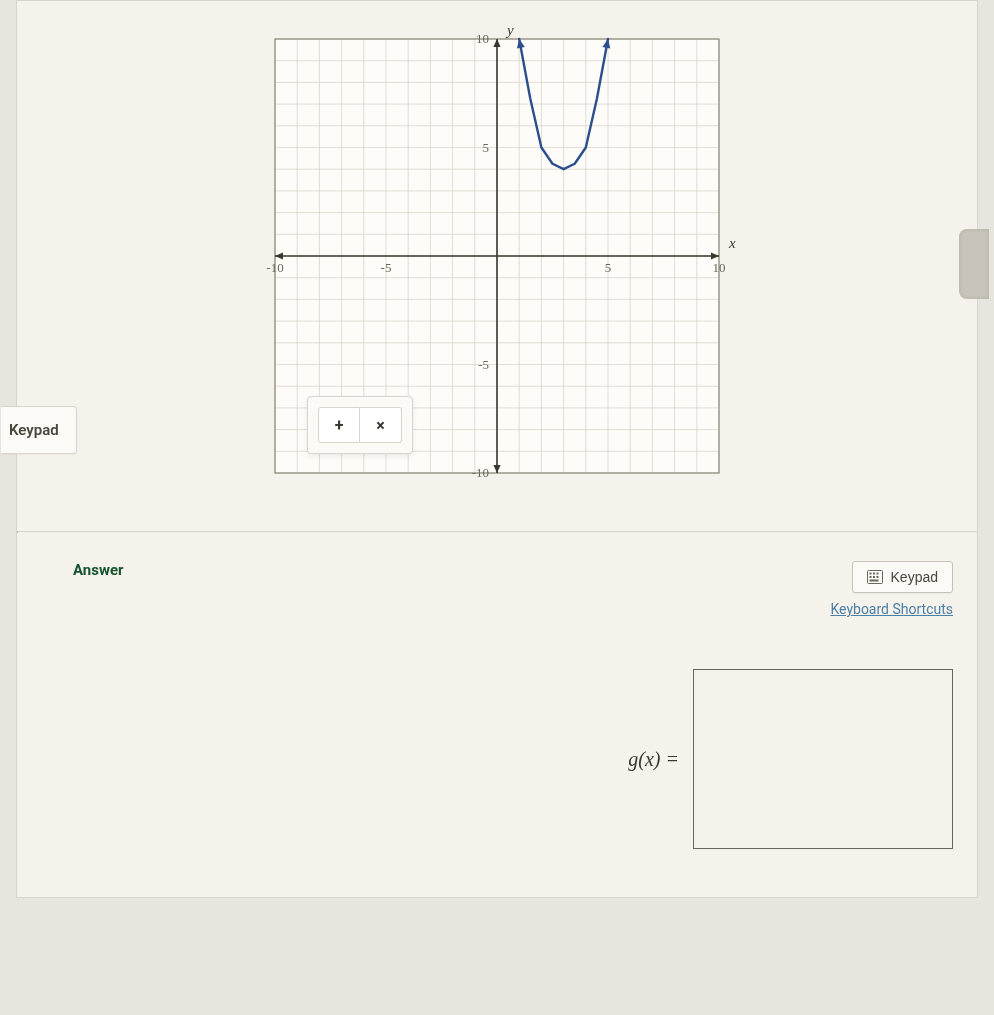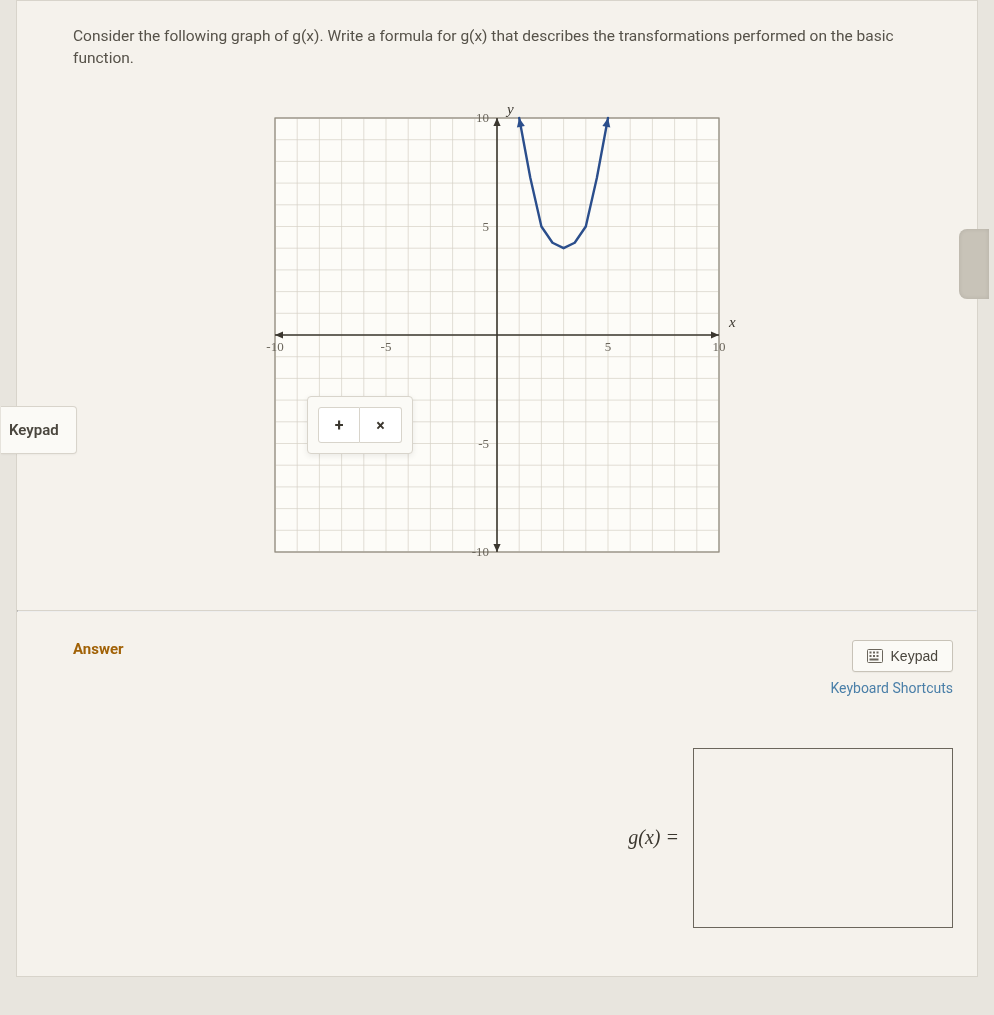--- a/index.html
+++ b/index.html
@@ -81,21 +81,21 @@
     padding: 28px 24px 48px 56px;
   }
   .answer-header {
     display: flex;
     justify-content: space-between;
     align-items: flex-start;
   }
   .answer-label {
     font-size: 15px;
     font-weight: 700;
-    color: #a16207;
+    color: #14532d;
   }
   .kb-controls {
     text-align: right;
   }
   .keypad-btn {
     background: #fbfaf6;
     border: 1px solid #c8c3b8;
     border-radius: 3px;
     padding: 7px 14px;
     font-size: 14px;
@@ -109,20 +109,21 @@
   .keypad-icon {
     width: 16px;
     height: 14px;
     display: inline-block;
   }
   .kb-shortcuts {
     color: #4a7fa8;
     font-size: 14px;
     margin-top: 8px;
     cursor: pointer;
+    text-decoration: underline;
   }
   .answer-input-row {
     display: flex;
     justify-content: flex-end;
     align-items: center;
     gap: 14px;
     margin-top: 52px;
   }
   .gx-label {
     font-family: Georgia, "Times New Roman", serif;
@@ -146,21 +147,20 @@
     border-radius: 8px 0 0 8px;
     box-shadow: inset 0 0 4px rgba(0,0,0,0.1);
   }
   svg { display: block; }
 </style>
 </head>
 <body>
 
 <div class="content-card">
 
-  <div class="question-text">Consider the following graph of g(x). Write a formula for g(x) that describes the transformations performed on the basic function.</div>
 
   <div class="chart-wrap">
     <svg id="graph-svg" width="500" height="490">
         <rect x="28" y="28" width="444" height="434" fill="#fdfcf8" stroke="#bdb8ac"></rect>
         <line x1="28" y1="28" x2="28" y2="462" stroke="#d6d1c5" stroke-width="0.7"></line>
         <line x1="50.2" y1="28" x2="50.2" y2="462" stroke="#d6d1c5" stroke-width="0.7"></line>
         <line x1="72.4" y1="28" x2="72.4" y2="462" stroke="#d6d1c5" stroke-width="0.7"></line>
         <line x1="94.6" y1="28" x2="94.6" y2="462" stroke="#d6d1c5" stroke-width="0.7"></line>
         <line x1="116.80000000000001" y1="28" x2="116.80000000000001" y2="462" stroke="#d6d1c5" stroke-width="0.7"></line>
         <line x1="139" y1="28" x2="139" y2="462" stroke="#d6d1c5" stroke-width="0.7"></line>

